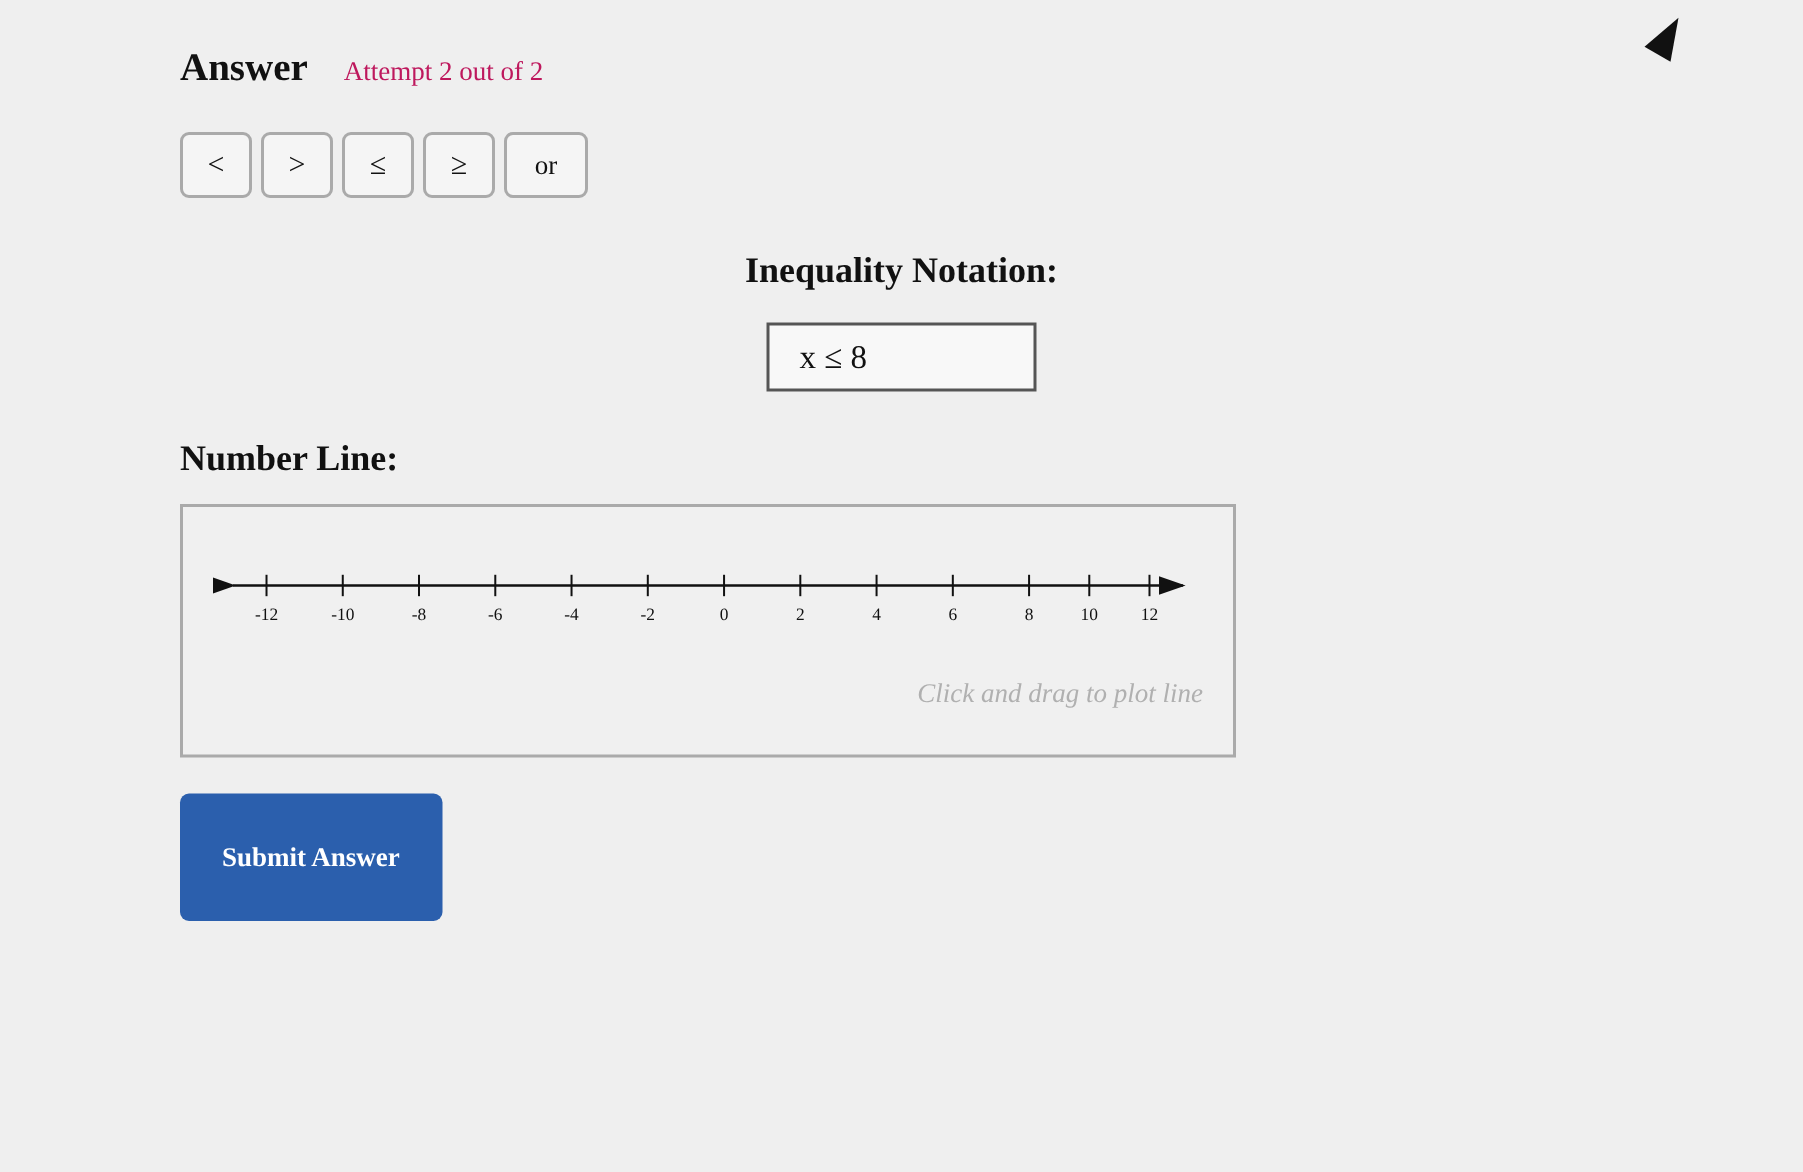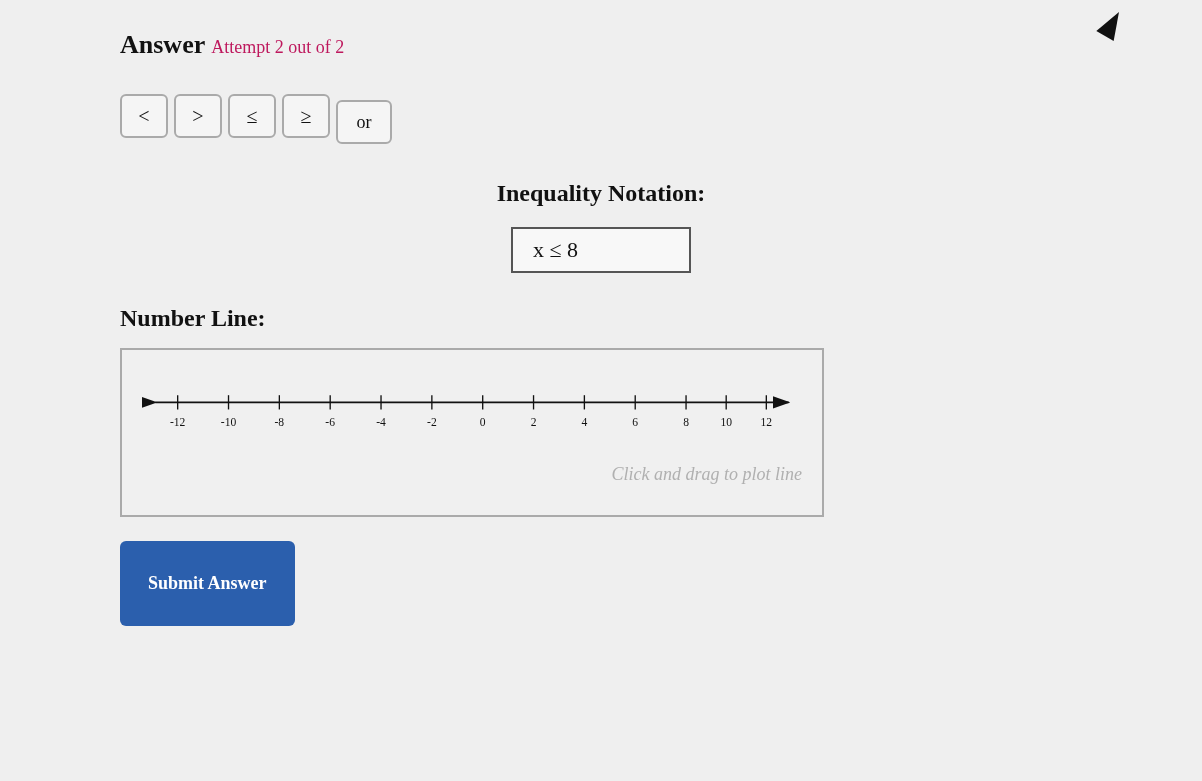--- a/index.html
+++ b/index.html
@@ -33,21 +33,21 @@
       border-left: 10px solid transparent;
       border-right: 10px solid transparent;
       border-bottom: 28px solid #111;
       transform: rotate(30deg);
     }
 
     
     .answer-header {
       display: flex;
       align-items: baseline;
-      gap: 6px;
+      gap: 24px;
       margin-bottom: 28px;
       margin-top: 10px;
     }
 
     .answer-label {
       font-size: 26px;
       font-weight: bold;
       color: #111;
     }
 
@@ -86,21 +86,20 @@
       background-color: #f5f5f5;
       border: 2px solid #aaa;
       border-radius: 6px;
       font-size: 18px;
       font-family: Georgia, serif;
       cursor: pointer;
       display: flex;
       align-items: center;
       justify-content: center;
       color: #111;
-      margin-top: 12px;
     }
 
     
     .inequality-row {
       display: flex;
       align-items: center;
       gap: 20px;
       margin-bottom: 32px;
       flex-direction: column;
     }

